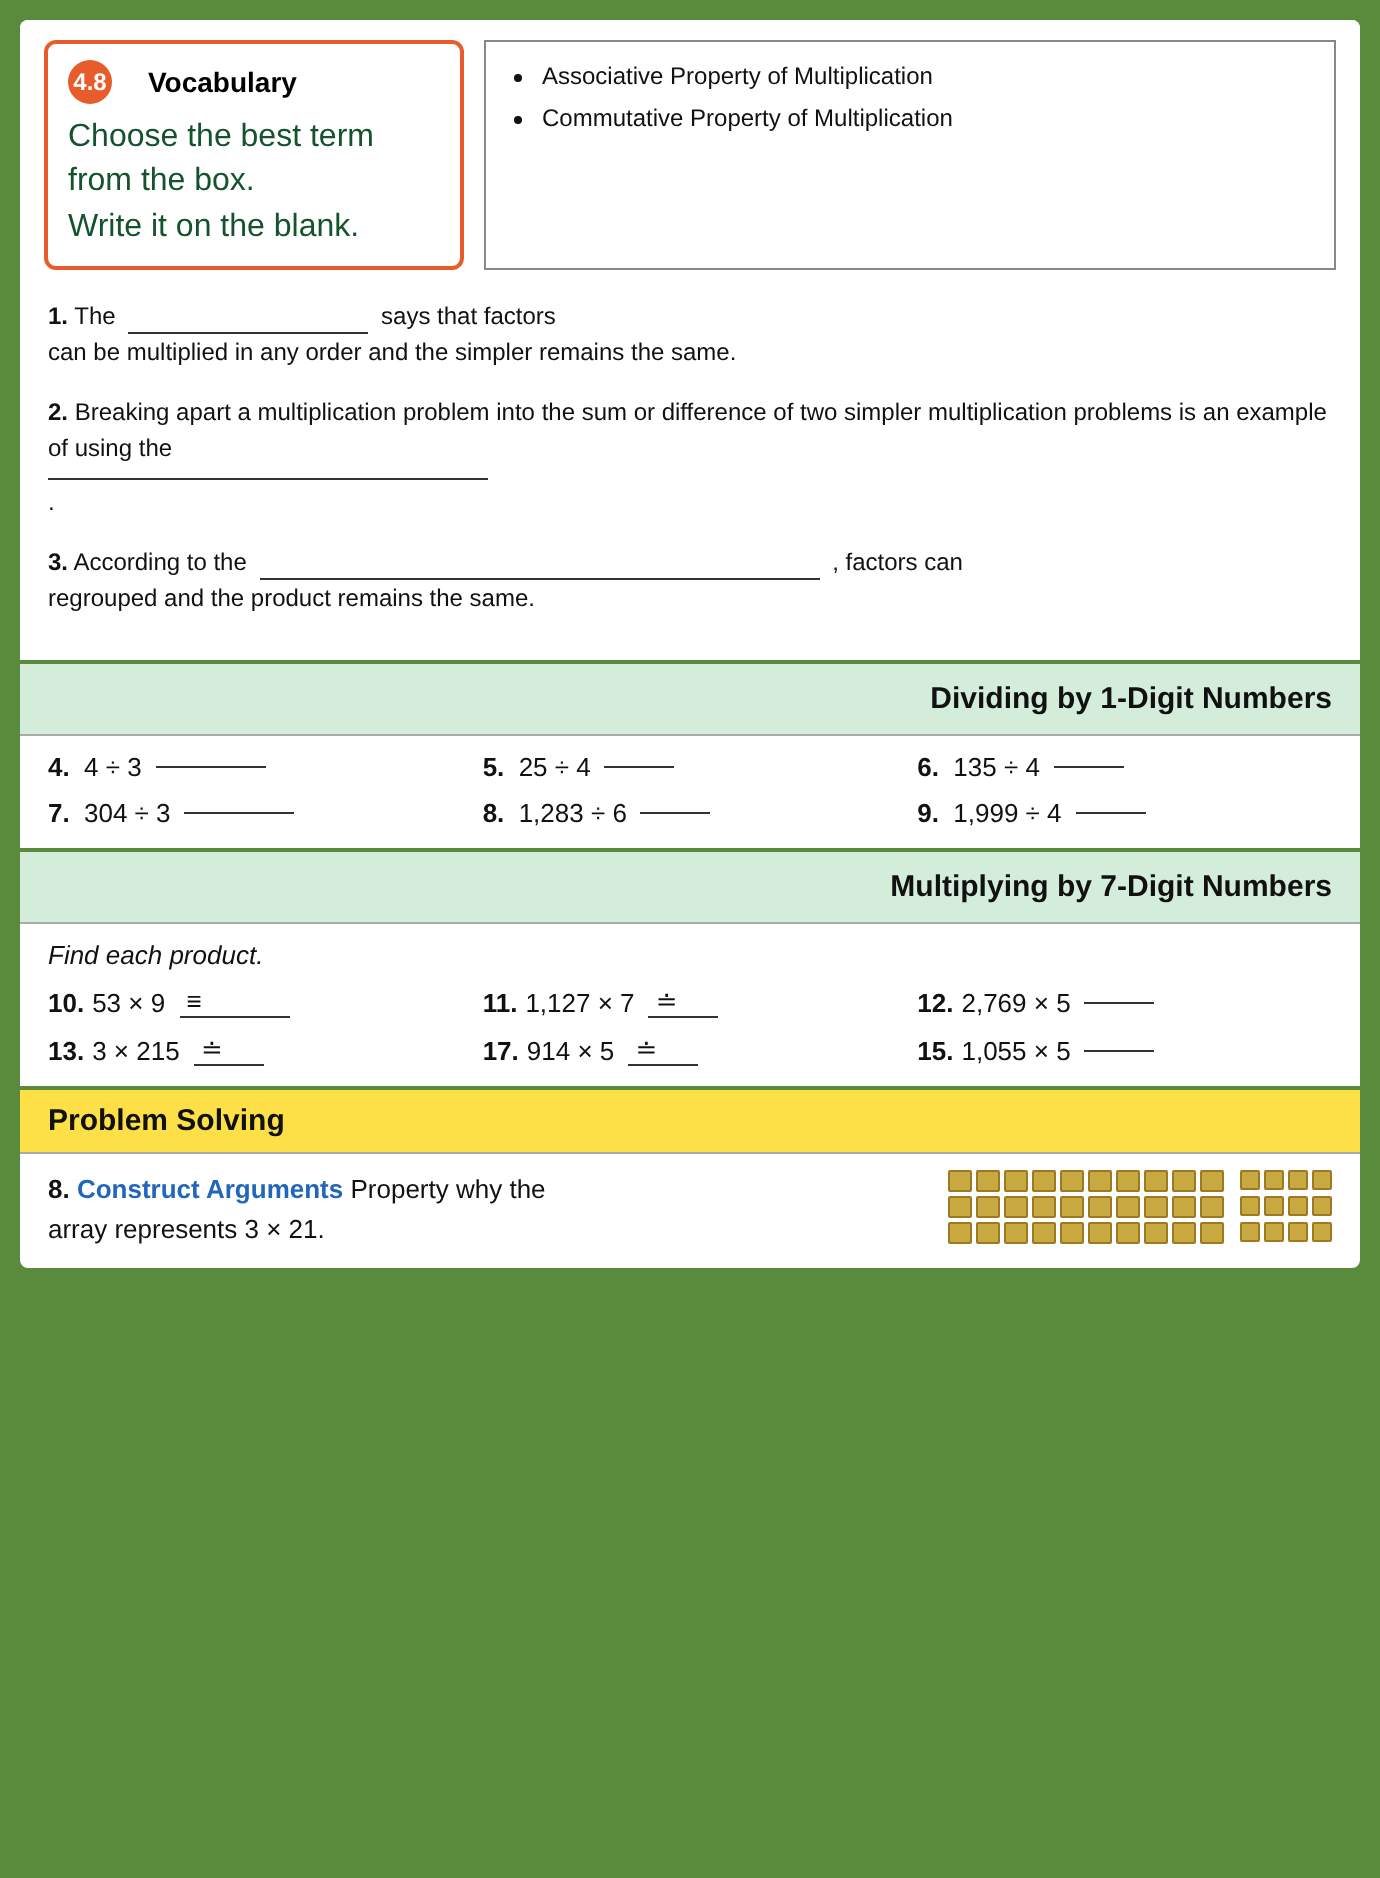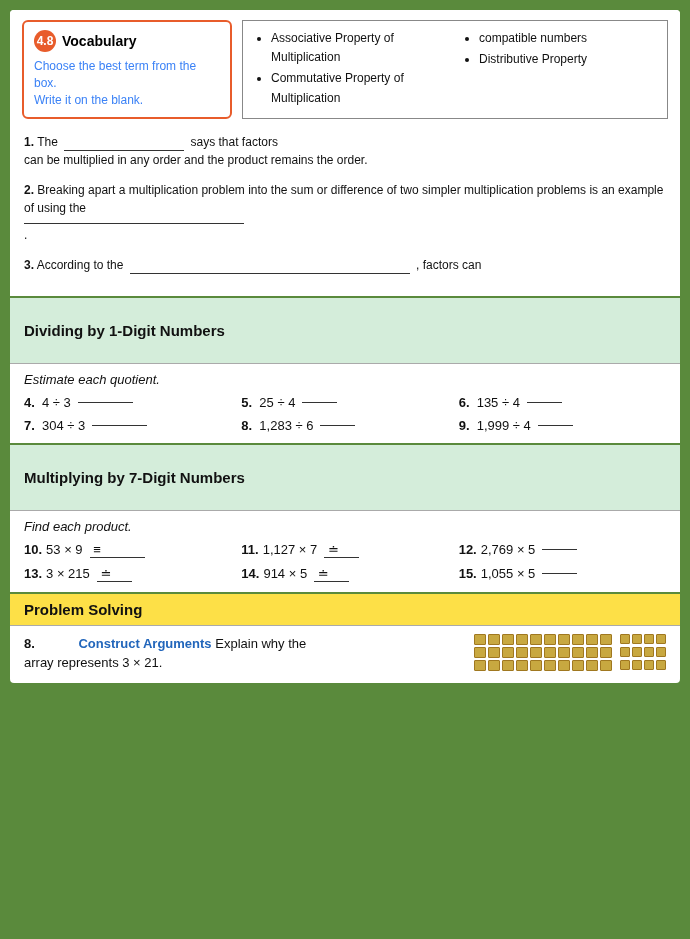--- a/index.html
+++ b/index.html
@@ -29,41 +29,41 @@
     }
     .vocab-box {
       flex: 0 0 210px;
       border: 2px solid #e85c2b;
       border-radius: 6px;
       padding: 8px 10px;
     }
     .vocab-title {
       display: flex;
       align-items: center;
-      gap: 6px;
+      gap: 18px;
       font-weight: bold;
       font-size: 14px;
       margin-bottom: 6px;
       color: #000;
     }
     .vocab-circle {
       width: 22px;
       height: 22px;
       border-radius: 50%;
       background: #e85c2b;
       color: white;
       font-size: 12px;
       font-weight: bold;
       display: flex;
       align-items: center;
       justify-content: center;
     }
     .vocab-instruction {
-      font-size: 12px;
-      color: #3b82f6;
+      font-size: 16px;
+      color: #14532d;
       line-height: 1.4;
     }
     .word-box {
       flex: 1;
       border: 1.5px solid #888;
       padding: 8px 12px;
       font-size: 12px;
       line-height: 1.6;
       color: #111;
     }
@@ -112,24 +112,25 @@
       display: block;
       border-bottom: 1.5px solid #333;
       width: 220px;
       margin: 6px 0 2px 0;
     }
     
     .section-header {
       background: #d4edda;
       border-top: 2px solid #5a8a3c;
       border-bottom: 1px solid #aaa;
-      padding: 24px 14px;
+      padding: 9px 14px;
       font-size: 15px;
       font-weight: bold;
       color: #111;
+      text-align: right;
     }
     .section-body {
       padding: 8px 14px 10px 14px;
     }
     .section-instruction {
       font-style: italic;
       font-size: 13px;
       margin-bottom: 8px;
       color: #111;
     }
@@ -183,21 +184,20 @@
       color: #111;
       line-height: 1.5;
       flex: 1;
     }
     .problem-num {
       font-weight: bold;
     }
     .construct-label {
       color: #2266bb;
       font-weight: bold;
-      margin-left: 40px;
     }
     
     .array-visual {
       display: flex;
       flex-direction: column;
       gap: 2px;
       margin-left: 14px;
     }
     .array-row {
       display: flex;
@@ -235,58 +235,52 @@
       </div>
     </div>
     <div class="word-box">
       <div class="word-col">
         <div class="word-col-left">
           <ul>
             <li>Associative Property of Multiplication</li>
             <li>Commutative Property of Multiplication</li>
           </ul>
         </div>
-        <div class="word-col-right">
-          <ul>
-            <li>compatible numbers</li>
-            <li>Distributive Property</li>
-          </ul>
-        </div>
       </div>
     </div>
   </div>
 
   <div class="questions-section">
 
     <div class="question">
       <span class="question-num">1.</span>
       <span> The</span>
       <span class="blank-line"></span>
       <span>says that factors</span><br>
-      <span>can be multiplied in any order and the product remains the order.</span>
+      <span>can be multiplied in any order and the simpler remains the same.</span>
     </div>
 
     <div class="question">
       <span class="question-num">2.</span>
       <span> Breaking apart a multiplication problem into the sum or difference of two simpler multiplication problems is an example of using the</span>
       <div class="blank-block"></div>
       <span>.</span>
     </div>
 
     <div class="question">
       <span class="question-num">3.</span>
       <span> According to the</span>
       <span class="blank-line-xl"></span>
       <span>, factors can</span><br>
+      <span>regrouped and the product remains the same.</span>
     </div>
   </div>
 
   <div class="section-header">Dividing by 1-Digit Numbers</div>
   <div class="section-body">
-    <div class="section-instruction">Estimate each quotient.</div>
     <div class="exercise-grid">
       <div class="exercise-item">
         <span class="exercise-num">4.</span>
         <span>4 ÷ 3</span>
         <span class="answer-blank"></span>
       </div>
       <div class="exercise-item">
         <span class="exercise-num">5.</span>
         <span>25 ÷ 4</span>
         <span class="answer-blank-sm"></span>
@@ -332,38 +326,38 @@
         <span class="exercise-num">12.</span>
         <span>2,769 × 5</span>
         <span class="answer-blank-sm"></span>
       </div>
       <div class="exercise-item">
         <span class="exercise-num">13.</span>
         <span>3 × 215</span>
         <span class="answer-blank-sm">&nbsp;≐</span>
       </div>
       <div class="exercise-item">
-        <span class="exercise-num">14.</span>
+        <span class="exercise-num">17.</span>
         <span>914 × 5</span>
         <span class="answer-blank-sm">&nbsp;≐</span>
       </div>
       <div class="exercise-item">
         <span class="exercise-num">15.</span>
         <span>1,055 × 5</span>
         <span class="answer-blank-sm"></span>
       </div>
     </div>
   </div>
 
   <div class="problem-section-header">Problem Solving</div>
   <div class="problem-body">
     <div class="problem-text">
       <span class="problem-num">8.</span>
       <span class="construct-label">Construct Arguments</span>
-      <span> Explain why the</span><br>
+      <span> Property why the</span><br>
       <span>array represents 3 × 21.</span>
     </div>
 
     <div class="array-visual">
       <div class="array-row">
         <div class="cell"></div>
         <div class="cell"></div>
         <div class="cell"></div>
         <div class="cell"></div>
         <div class="cell"></div>

